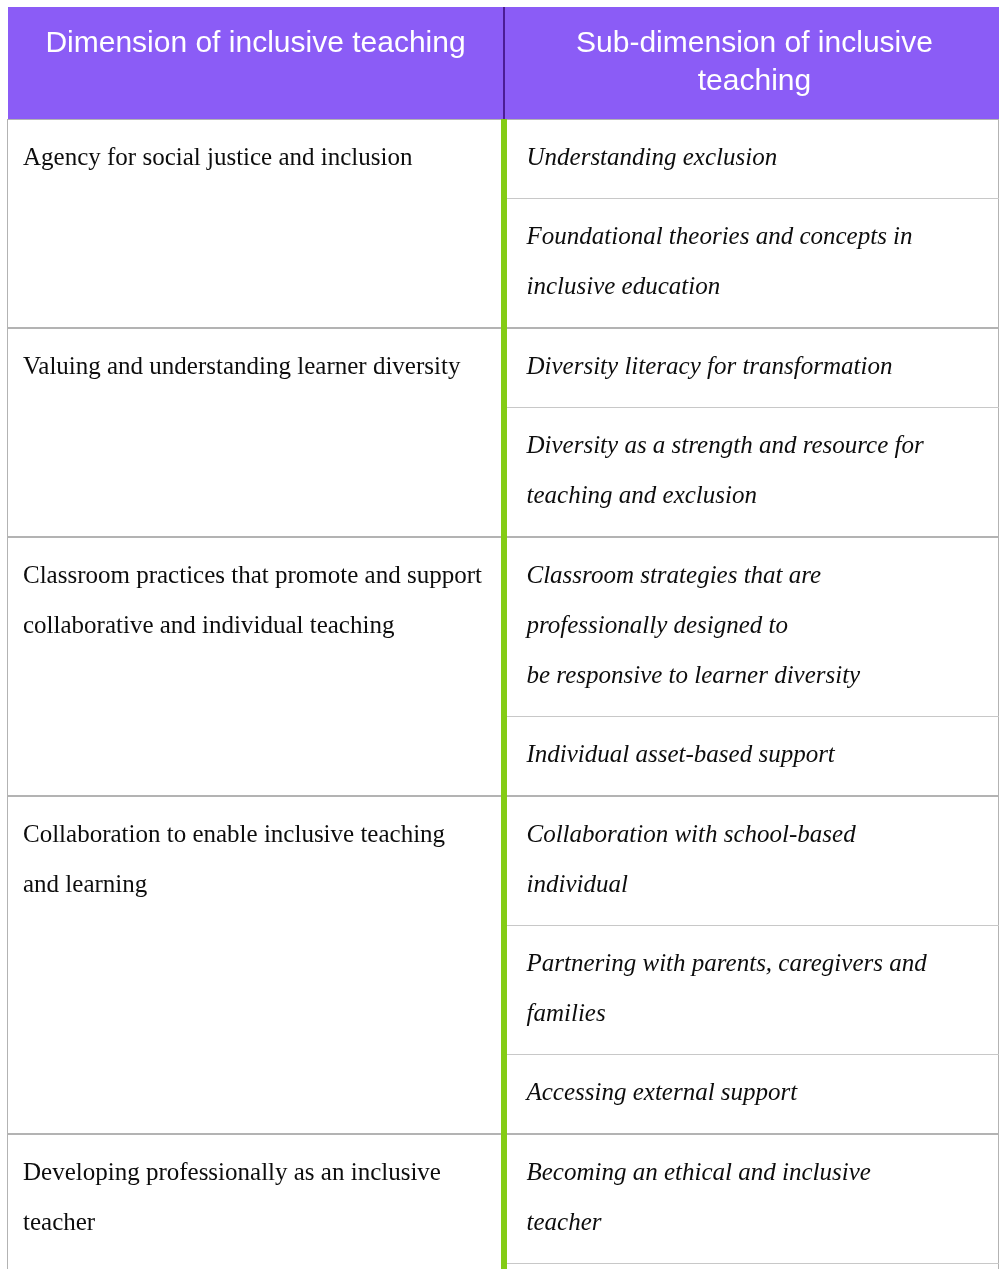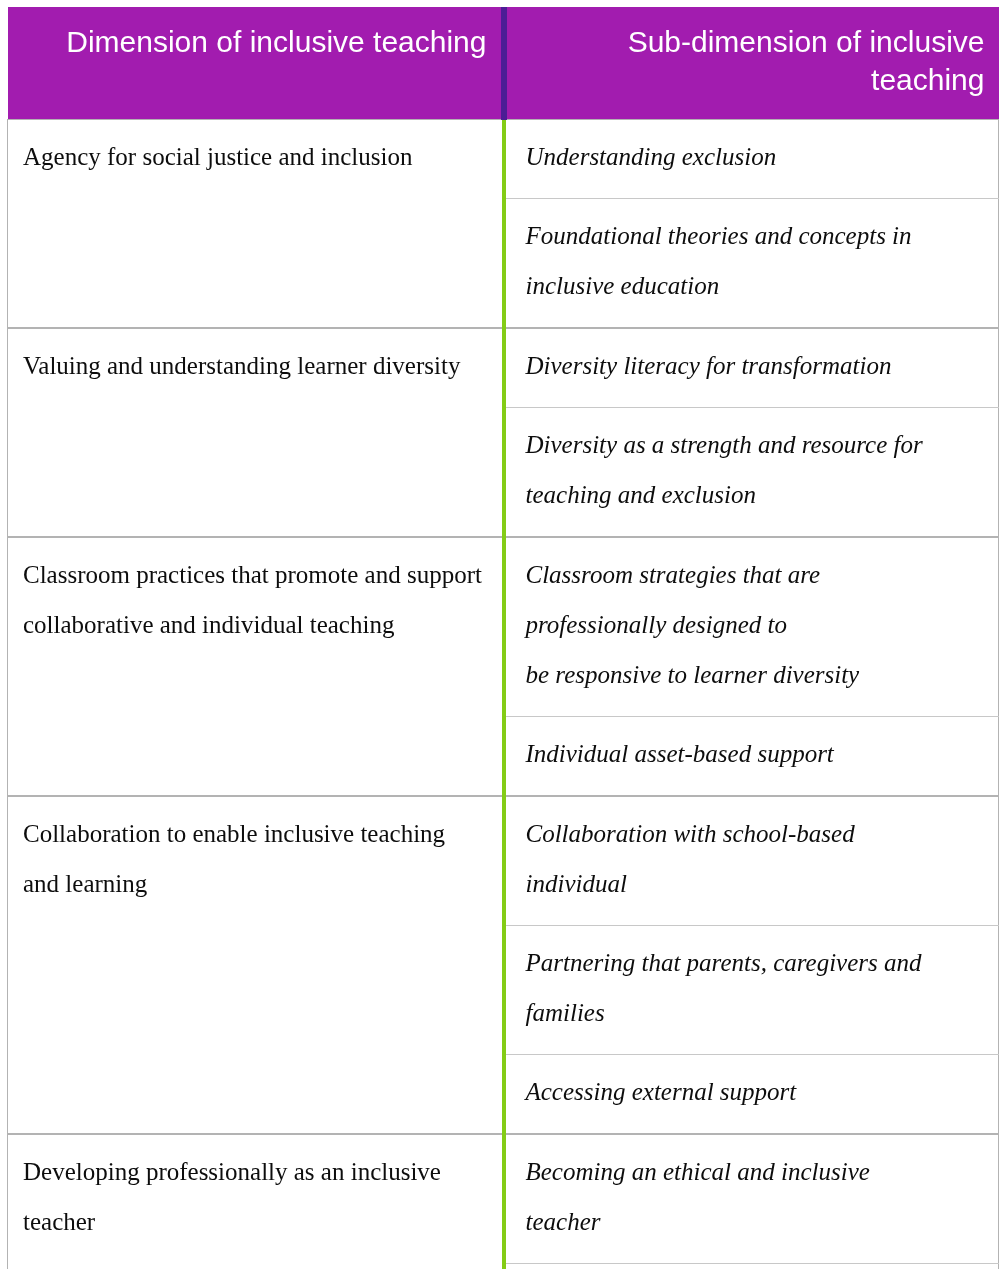--- a/index.html
+++ b/index.html
@@ -26,51 +26,51 @@
     width: 991px;
     border-collapse: collapse;
     table-layout: fixed;
   }
 
   col.col-dimension { width: 496px; }
   col.col-subdimension { width: 495px; }
 
   
   thead th {
-    background: #a21caf;
+    background: #8b5cf6;
     color: #ffffff;
     font-family: "Liberation Sans", "DejaVu Sans", sans-serif;
     font-weight: normal;
     font-size: 30px;
     line-height: 38px;
-    text-align: right;
+    text-align: center;
     vertical-align: top;
     padding: 16px 14px 20px 15px;
     border: none;
   }
   thead th.th-sub {
-    border-left: 6px solid #4c1d95;
+    border-left: 2px solid #4c1d95;
     padding-left: 20px;
   }
 
   
   tbody td {
     font-size: 25px;
     line-height: 50px;
     color: #0d0d0d;
     vertical-align: top;
     background: #ffffff;
   }
 
   
   td.dimension-cell {
     padding: 12px 18px 16px 15px;
     border-left: 1px solid #b3b3b3;
     border-bottom: 2px solid #b3b3b3;
-    border-right: 4px solid #84cc16;
+    border-right: 6px solid #84cc16;
   }
 
   
   td.subdimension-cell {
     padding: 12px 14px 16px 20px;
     border-right: 1px solid #b3b3b3;
     border-bottom: 1px solid #c8c8c8;
     font-style: italic;
   }
   tr.last-sub td.subdimension-cell {
@@ -139,21 +139,21 @@
         </tr>
         <tr>
           <td class="dimension-cell" rowspan="3">Collaboration to enable inclusive teaching and learning</td>
           <td class="subdimension-cell">
             <span class="sub-line">Collaboration with school-based</span>
             <span class="sub-line">individual</span>
           </td>
         </tr>
         <tr>
           <td class="subdimension-cell">
-            <span class="sub-line">Partnering that parents, caregivers and</span>
+            <span class="sub-line">Partnering with parents, caregivers and</span>
             <span class="sub-line">families</span>
           </td>
         </tr>
         <tr class="last-sub">
           <td class="subdimension-cell">
             <span class="sub-line">Accessing external support</span>
           </td>
         </tr>
         <tr>
           <td class="dimension-cell" rowspan="3">Developing professionally as an inclusive teacher</td>

